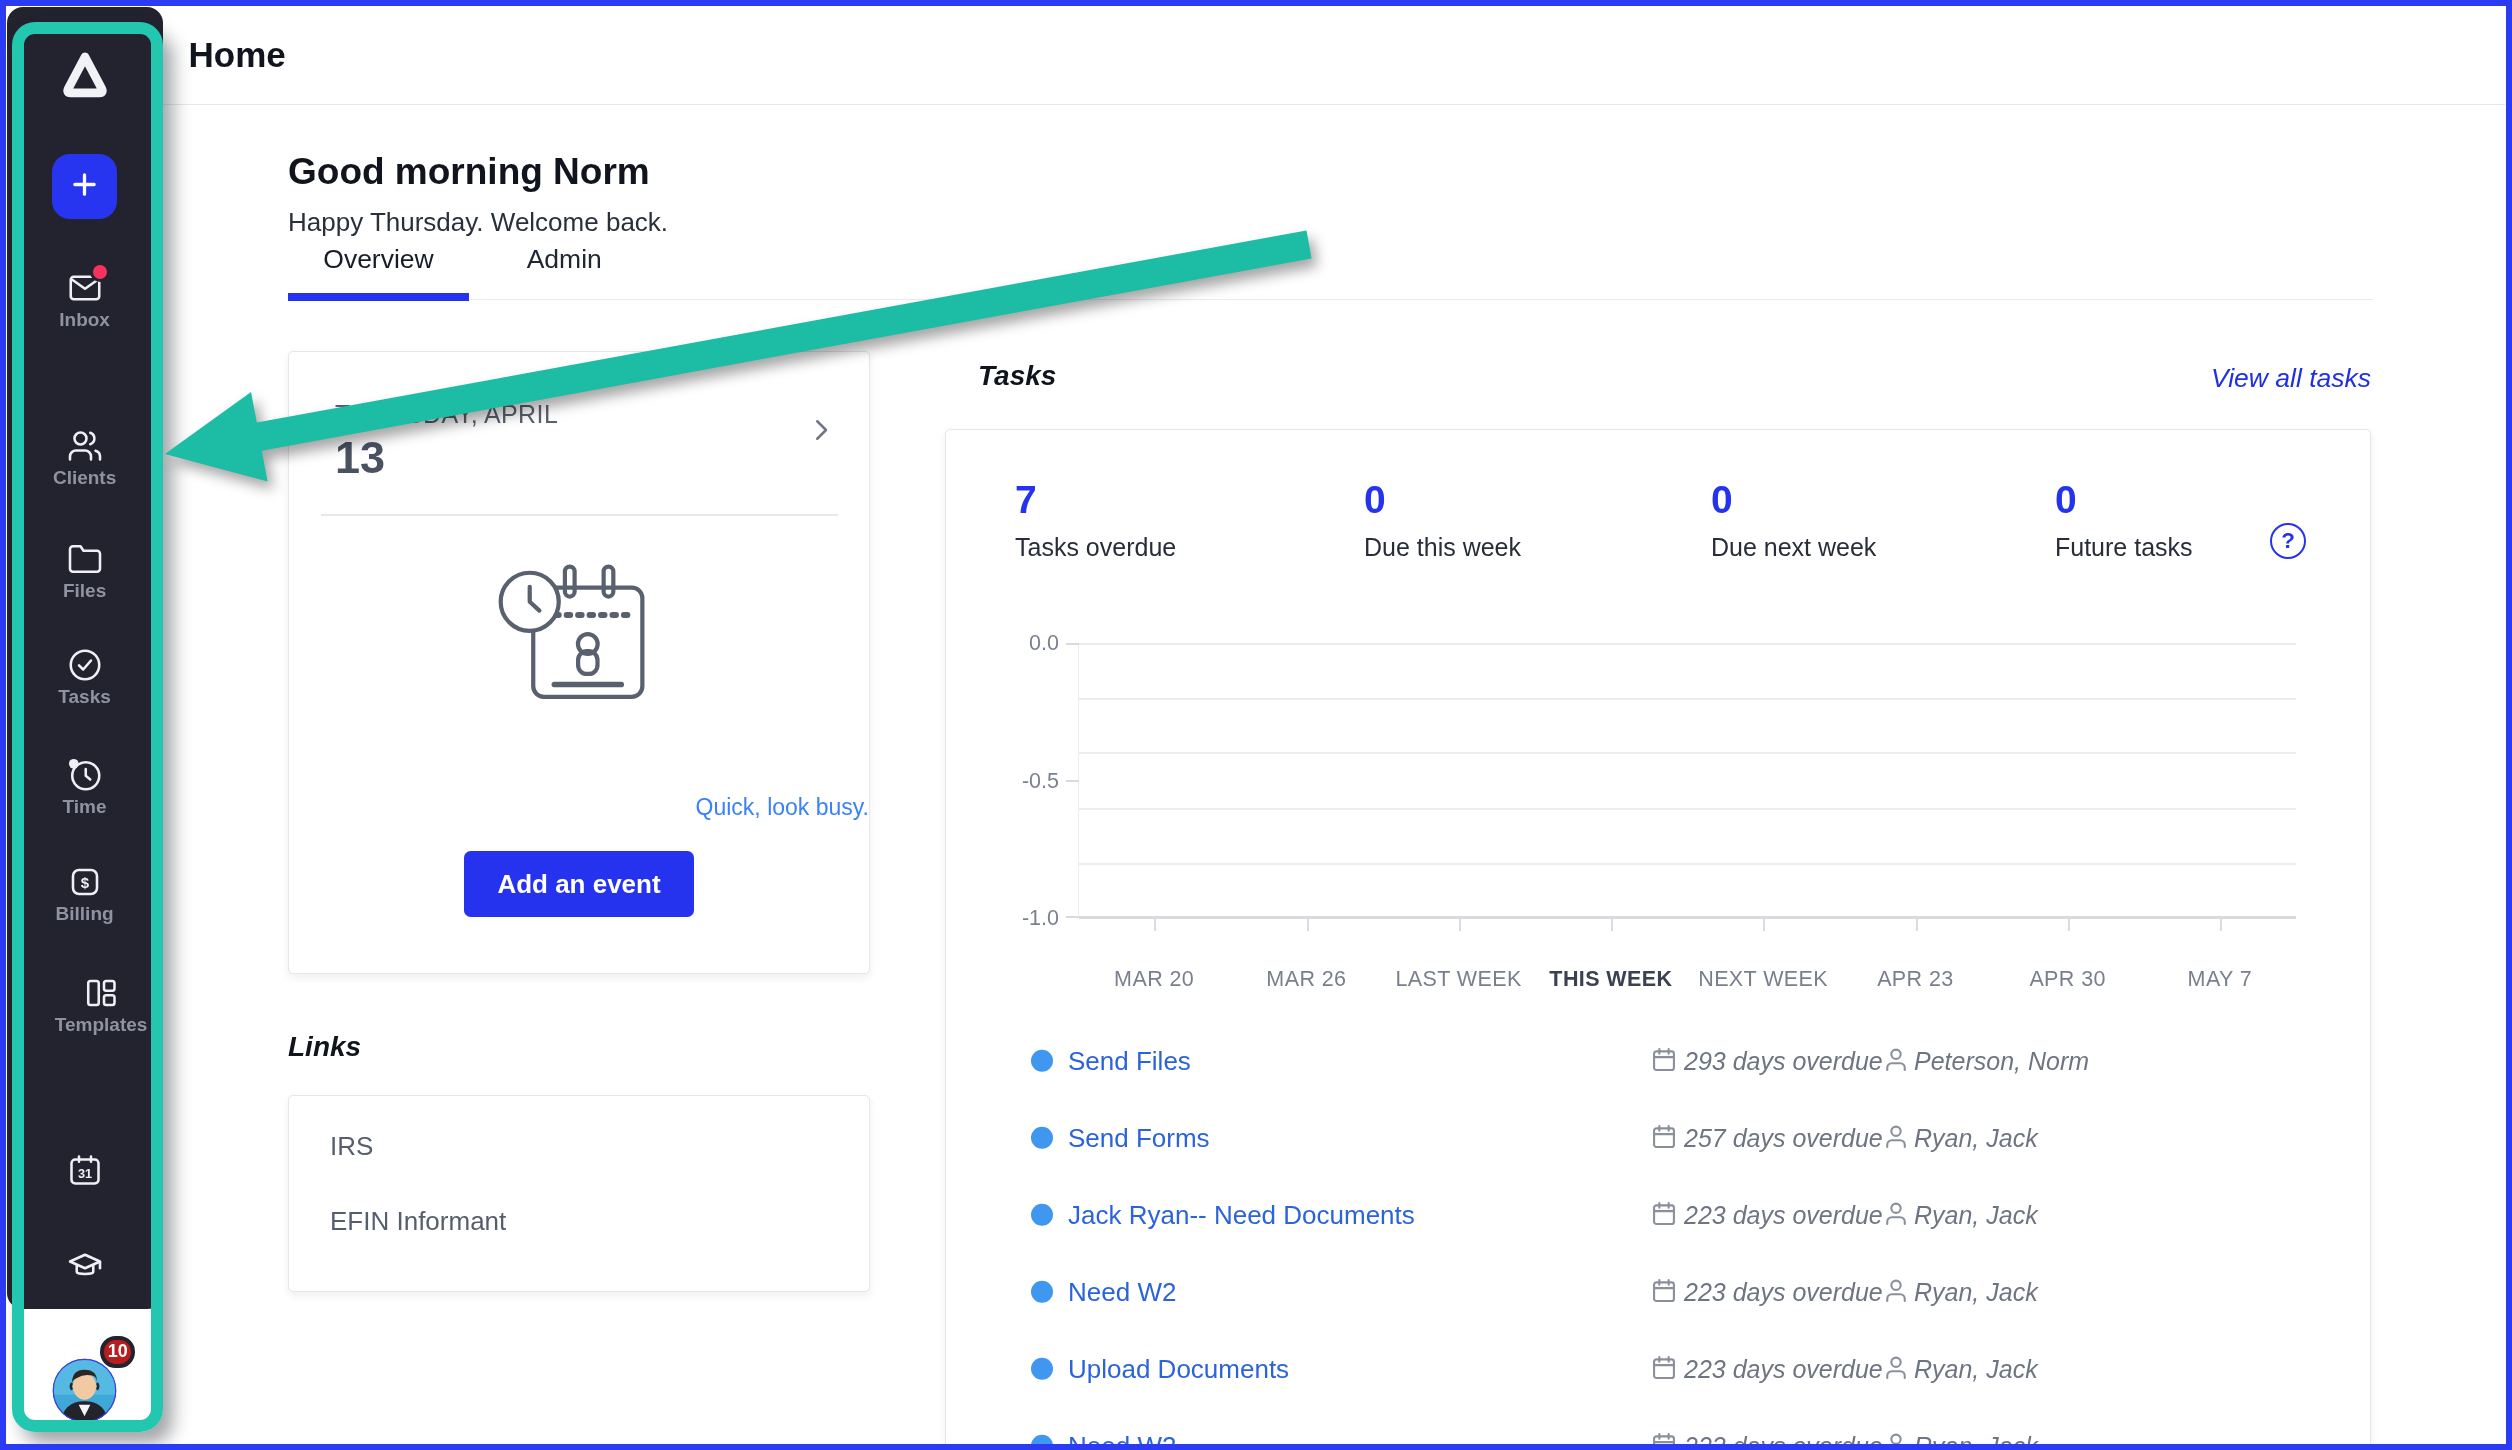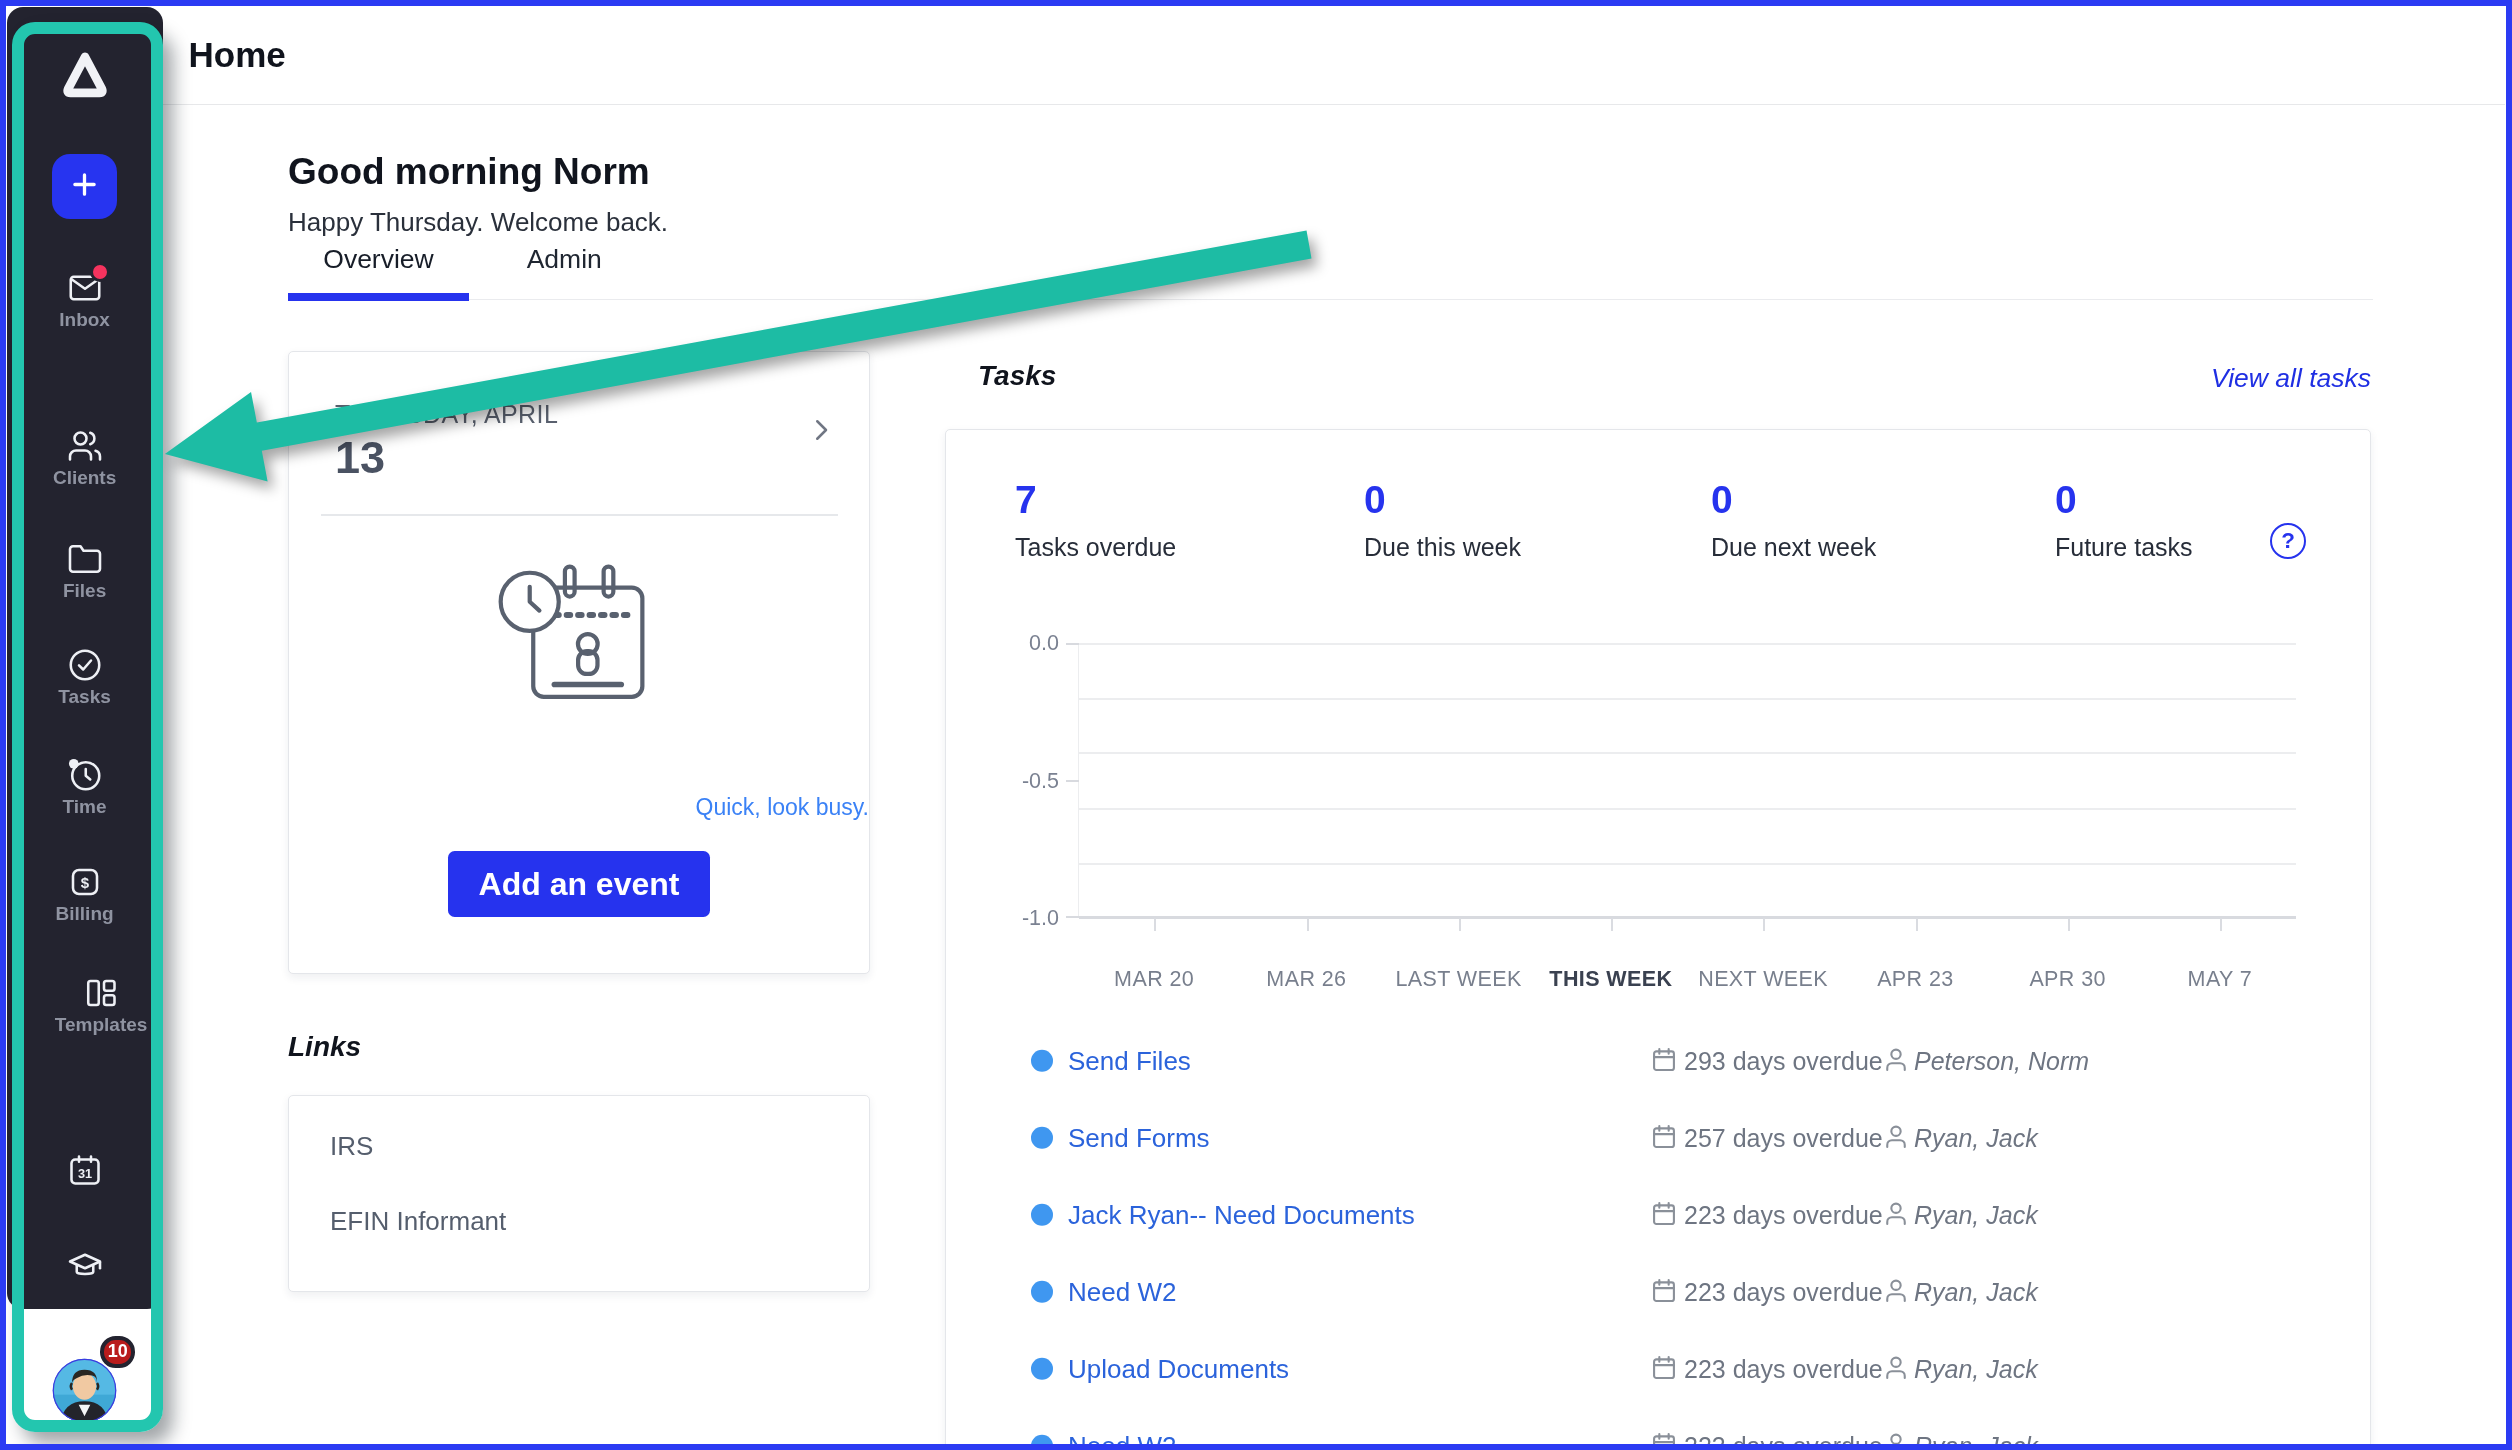--- a/index.html
+++ b/index.html
@@ -53,22 +53,22 @@
   
   .sched { left:288px; top:351px; width:582px; height:623px; }
   .date-label { position:absolute; left:46px; top:48px; font-size:25px; color:#59606E; letter-spacing:0.4px; }
   .date-num { position:absolute; left:46px; top:80px; font-size:45px; font-weight:700; color:#4A5262; }
   .next-btn { position:absolute; right:33px; top:60px; background:none; border:none; cursor:pointer; }
   .sched-divider { position:absolute; left:31.5px; right:31.5px; top:162px; height:1.7px; background:#E6E8EB; }
   .sched-illus { position:absolute; left:50%; top:197px; transform:translateX(-50%); }
   .sched-title { position:absolute; left:0; width:100%; top:375px; text-align:center; font-size:35px;
     font-weight:700; color:#10141D; }
   .sched-sub { position:absolute; left:0; width:100%; top:442px; text-align:right; font-size:23px; color:#3b82f6; }
-  .add-event { position:absolute; left:50%; top:499px; transform:translateX(-50%); width:262px; height:66px;
-    background:#2633EE; color:#fff; border:none; border-radius:6.6px; font-size:32px; font-weight:700;
+  .add-event { position:absolute; left:50%; top:499px; transform:translateX(-50%); width:230px; height:66px;
+    background:#2633EE; color:#fff; border:none; border-radius:6.6px; font-size:26px; font-weight:700;
     font-family:"Liberation Sans",sans-serif; cursor:pointer; }
 
   
   .links-heading { position:absolute; left:288px; top:1031px; font-size:28px; font-weight:700;
     font-style:italic; color:#10141D; }
   .links-card { left:288px; top:1095px; width:582px; height:197px; }
   .link-item { position:absolute; left:41px; font-size:26px; color:#555E6D; cursor:pointer; }
 
   
   .tasks-heading { position:absolute; left:978px; top:360px; font-size:28px; font-weight:700;
@@ -97,21 +97,21 @@
   .xlabels span { flex:1; text-align:center; font-size:21.5px; color:#787F8D; letter-spacing:0.4px; }
   .xlabels span.hl { color:#3A4150; font-weight:700; }
 
   
   .task-list { position:absolute; left:0; right:0; top:592px; }
   .task-row { position:relative; height:77px; }
   .task-row > * { position:absolute; top:50%; transform:translateY(-50%); }
   .t-dot { left:85px; width:22.4px; height:22.4px; border-radius:50%; background:#3F97F0; }
   .t-name { left:122px; font-size:26px; color:#2B63DB; cursor:pointer; white-space:nowrap; }
   .t-cal { left:704px; }
-  .t-due { left:738px; font-size:25px; color:#6E7582; white-space:nowrap; }
+  .t-due { left:738px; font-size:25px; font-style:italic; color:#6E7582; white-space:nowrap; }
   .t-person { left:936px; }
   .t-assignee { left:968px; font-size:25px; font-style:italic; color:#6E7582; white-space:nowrap; }
 </style>
 </head>
 <body>
 
 <nav class="sidebar">
 
   <div class="side-abs" style="top:43px;">
     <span class="logo-btn">

